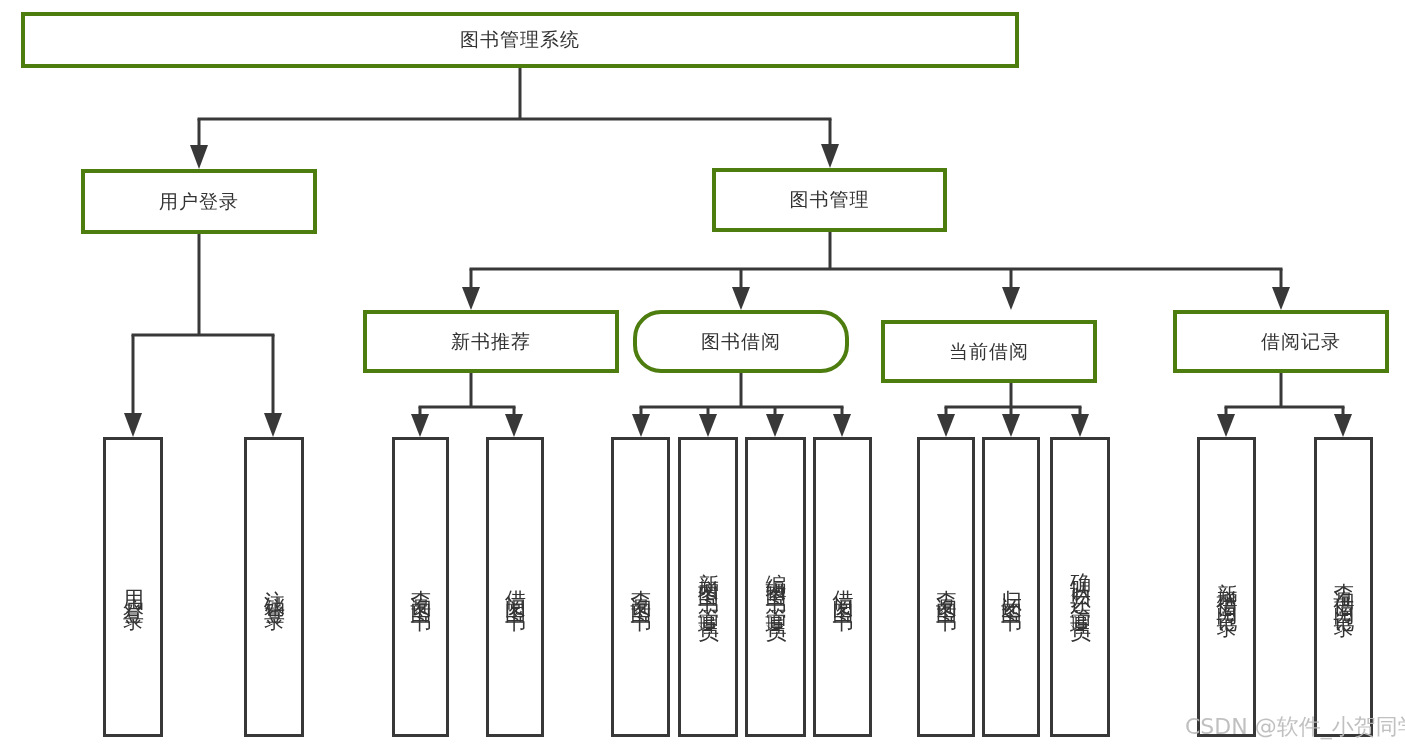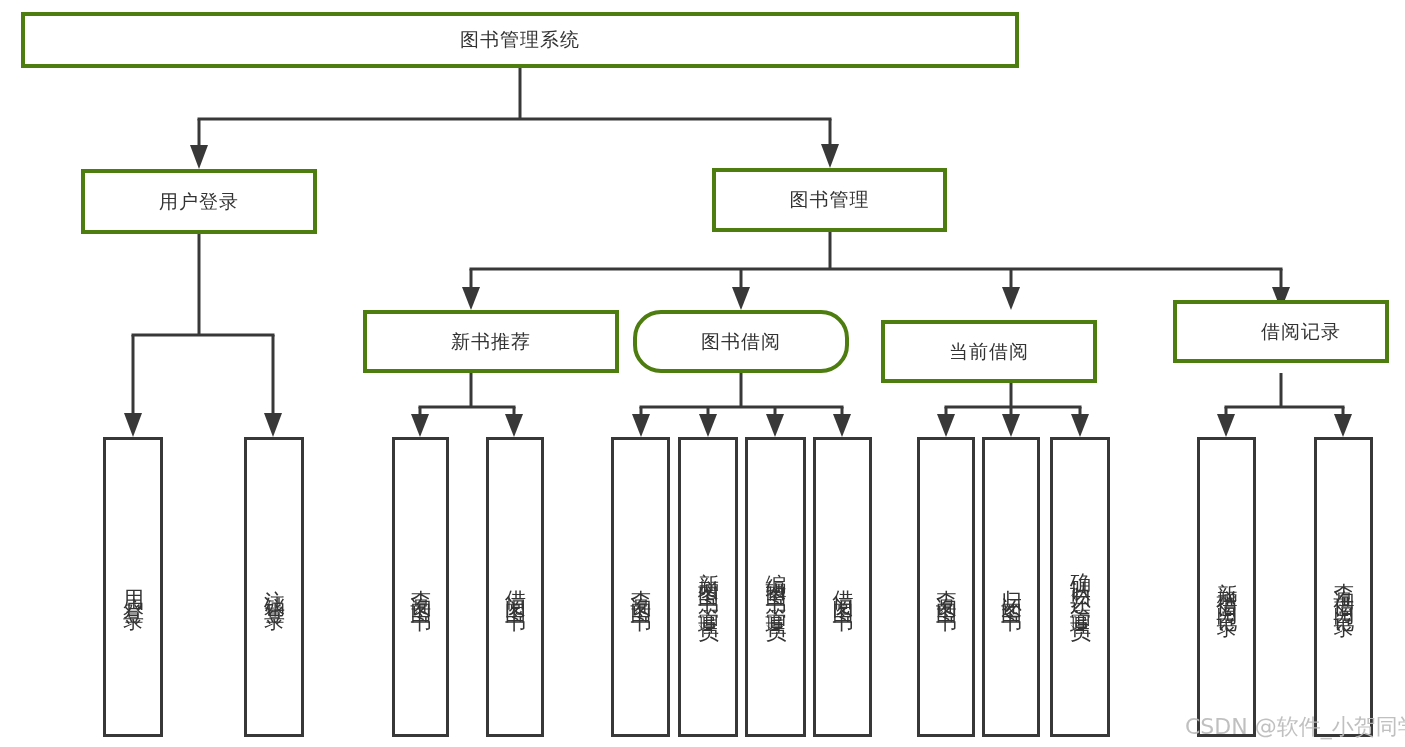--- a/index.html
+++ b/index.html
@@ -158,21 +158,21 @@
 
   <div class="node" style="left:363px; top:310px; width:256px; height:63px;">
     <span>新书推荐</span>
   </div>
   <div class="node" style="left:633px; top:310px; width:216px; height:63px;border-radius:28px;">
     <span>图书借阅</span>
   </div>
   <div class="node" style="left:881px; top:310px; width:216px; height:63px;margin-top:10px;">
     <span>当前借阅</span>
   </div>
-  <div class="node" style="left:1173px; top:300px; width:216px; height:63px;padding-left:40px;">
+  <div class="node" style="left:1173px; top:310px; width:216px; height:63px;padding-left:40px;">
     <span>借阅记录</span>
   </div>
 
   <div class="leaf" style="left:103px; width:60px;">
     <span class="vtext">用户登录</span>
   </div>
   <div class="leaf" style="left:244px; width:60px;">
     <span class="vtext">注销登录</span>
   </div>
 

